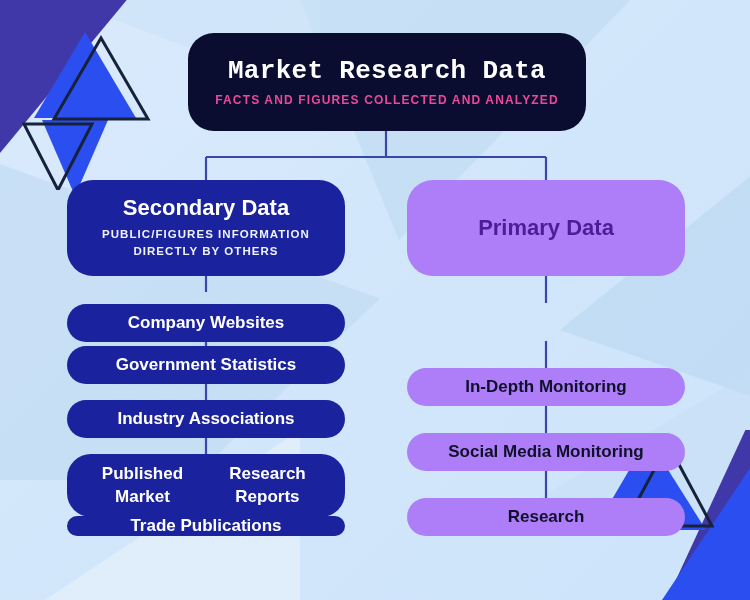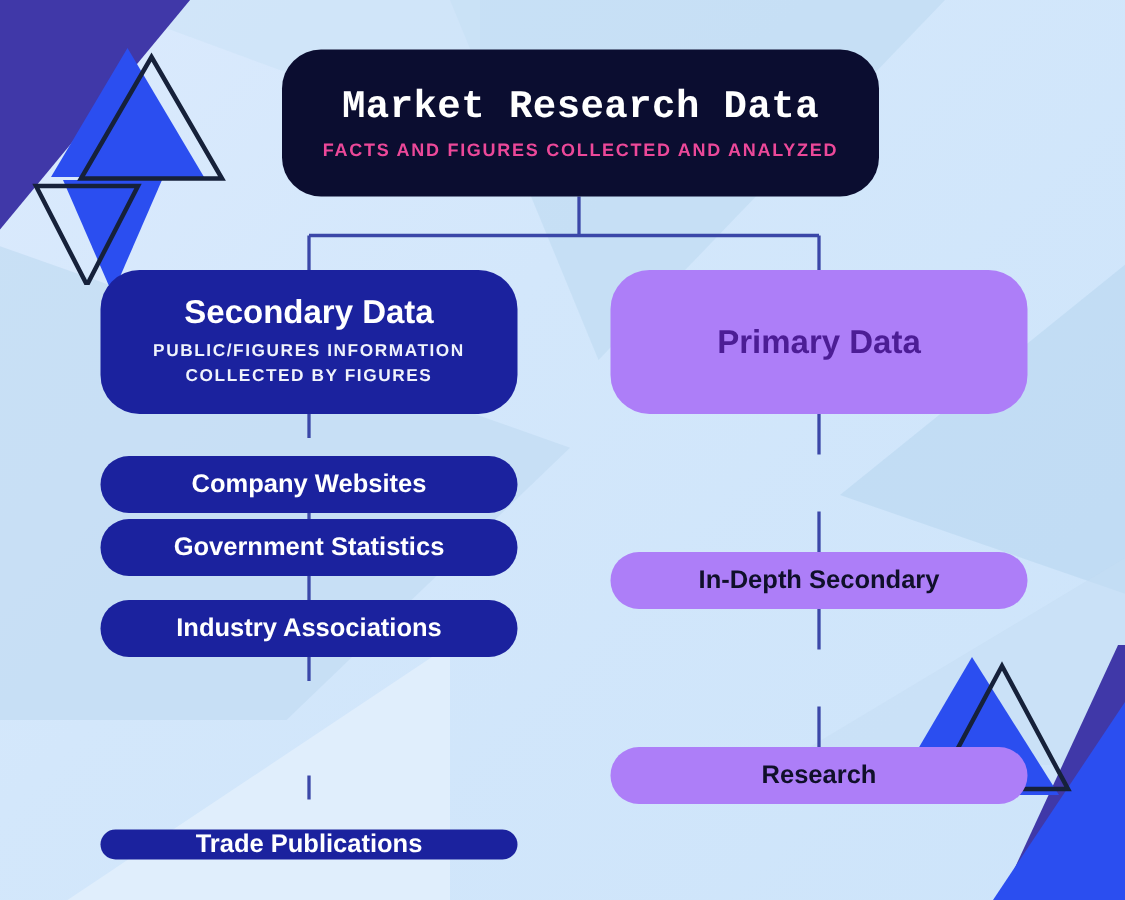--- a/index.html
+++ b/index.html
@@ -229,29 +229,34 @@
 
   <div class="node" id="root-node">
     <div id="root-title">Market Research Data</div>
     <div id="root-subtitle">FACTS AND FIGURES COLLECTED AND ANALYZED</div>
   </div>
 
   <div class="node branch" id="branch-secondary">
     <div class="branch-title">Secondary Data</div>
     <div class="branch-subtitle">
       <div>PUBLIC/FIGURES INFORMATION</div>
-      <div>COLLECTED BY FIGURES</div>
+      <div>DIRECTLY BY OTHERS</div>
     </div>
   </div>
 
   <div class="node branch" id="branch-primary">
     <div class="branch-title">Primary Data</div>
   </div>
 
   <div class="leaf leaf-left" style="top:304px;height:38px;">Company Websites</div>
   <div class="leaf leaf-left" style="top:346px;height:38px;">Government Statistics</div>
   <div class="leaf leaf-left" style="top:400px;height:38px;">Industry Associations</div>
-  <div class="leaf leaf-left" style="top:553px;height:20px;">Trade Publications</div>
-
-  <div class="leaf leaf-right" style="top:368px;height:38px;">In-Depth Secondary</div>
+  <div class="leaf leaf-left" style="top:454px;height:63px;">
+      <div>Published Market</div>
+      <div>Research Reports</div>
+    </div>
+  <div class="leaf leaf-left" style="top:516px;height:20px;">Trade Publications</div>
+
+  <div class="leaf leaf-right" style="top:368px;height:38px;">In-Depth Monitoring</div>
+  <div class="leaf leaf-right" style="top:433px;height:38px;">Social Media Monitoring</div>
   <div class="leaf leaf-right" style="top:498px;height:38px;">Research</div>
 
 </div>
 
 </body></html>

